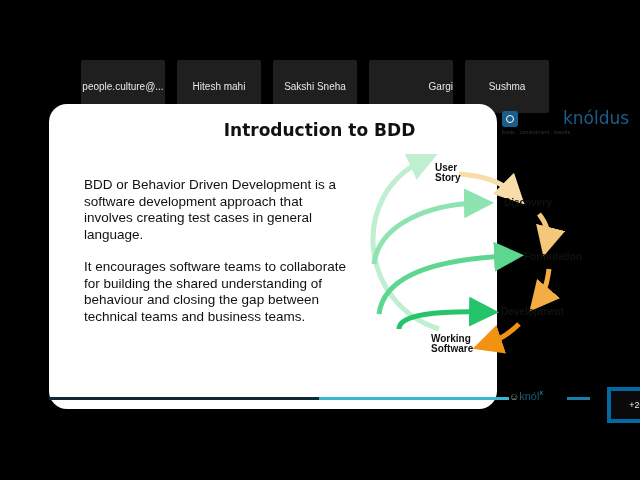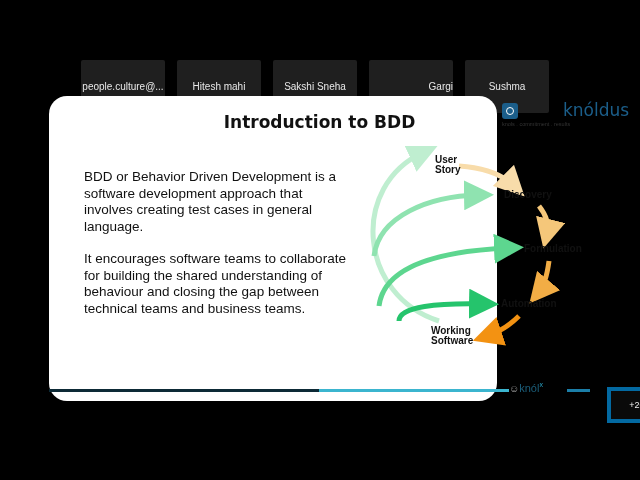--- a/index.html
+++ b/index.html
@@ -1,18 +1,18 @@
 <!DOCTYPE html>
 <html><head>
 <meta charset="utf-8">
 <style>
   html,body{margin:0;padding:0;}
   body{width:640px;height:480px;background:#000;position:relative;overflow:hidden;font-family:"Liberation Sans",sans-serif;}
   .tile{position:absolute;top:60px;height:53px;width:84px;background:#1f1f1f;border-radius:2px;color:#e8e8e8;font-size:10px;display:flex;align-items:center;justify-content:center;}
-  .slide{position:absolute;left:49px;top:96px;width:448px;height:305px;background:#fff;border-radius:18px;}
+  .slide{position:absolute;left:49px;top:104px;width:448px;height:305px;background:#fff;border-radius:18px;}
   .title{position:absolute;left:0;width:541px;top:16px;text-align:center;font-family:"DejaVu Sans",sans-serif;font-weight:bold;font-size:17px;color:#111;}
   .logo{position:absolute;left:451px;top:4px;width:88px;height:30px;}
   .logo .mark{position:absolute;left:2px;top:3px;width:16px;height:16px;background:#1b5e8a;border-radius:3px;}
   .logo .mark::after{content:"";position:absolute;left:4px;top:4px;width:6px;height:6px;border:1.5px solid #fff;border-radius:50%;}
   .logo .name{position:absolute;left:22px;top:0px;font-size:17px;color:#1b5e8a;font-family:"DejaVu Sans",sans-serif;margin-left:41px;}
   .logo .tag{position:absolute;left:2px;top:21px;font-size:5.5px;color:#333;white-space:nowrap;}
   .para{position:absolute;left:35px;width:265px;font-size:13.5px;line-height:16.5px;color:#111;}
   .diagram{position:absolute;left:290px;top:50px;width:250px;height:210px;}
   .lbl{position:absolute;font-size:10px;font-weight:bold;color:#111;text-align:left;line-height:10px;}
   .bar-dark{position:absolute;left:0;top:293px;width:270px;height:3px;background:#0d2a36;}
@@ -85,21 +85,21 @@
       <path d="M40,160 C45,120 100,105 170,102" stroke="#5dd68f" stroke-width="5" fill="none" marker-end="url(#ag3)"></path>
       <path d="M60,175 C60,160 100,157 145,158" stroke="#25c46c" stroke-width="5" fill="none" marker-end="url(#ag4)"></path>
       <path d="M120,20 C150,22 165,30 175,40" stroke="#f8dcaa" stroke-width="5" fill="none" marker-end="url(#ao1)"></path>
       <path d="M200,60 C208,70 210,80 208,88" stroke="#f5c77a" stroke-width="5" fill="none" marker-end="url(#ao2)"></path>
       <path d="M210,115 C208,130 205,140 200,146" stroke="#f2ad45" stroke-width="5" fill="none" marker-end="url(#ao3)"></path>
       <path d="M180,170 C170,180 160,186 148,190" stroke="#f39212" stroke-width="5" fill="none" marker-end="url(#ao4)"></path>
     </svg>
     <div class="lbl" style="left:96px;top:9px;width:30px;">User Story</div>
     <div class="lbl" style="left:165px;top:44px;">Discovery</div>
     <div class="lbl" style="left:185px;top:98px;">Formulation</div>
-    <div class="lbl" style="left:162px;top:153px;">Automation</div>
+    <div class="lbl" style="left:162px;top:153px;">Development</div>
     <div class="lbl" style="left:92px;top:180px;width:40px;">Working Software</div>
   </div>
 
   <div class="bar-dark"></div>
   <div class="bar-light"></div>
   <div class="bar-right"></div>
   <div class="knolx">
     <span style="color:#999;font-size:10px;">☺</span><span>knól</span><span class="x">x</span>
   </div>
 </div>

